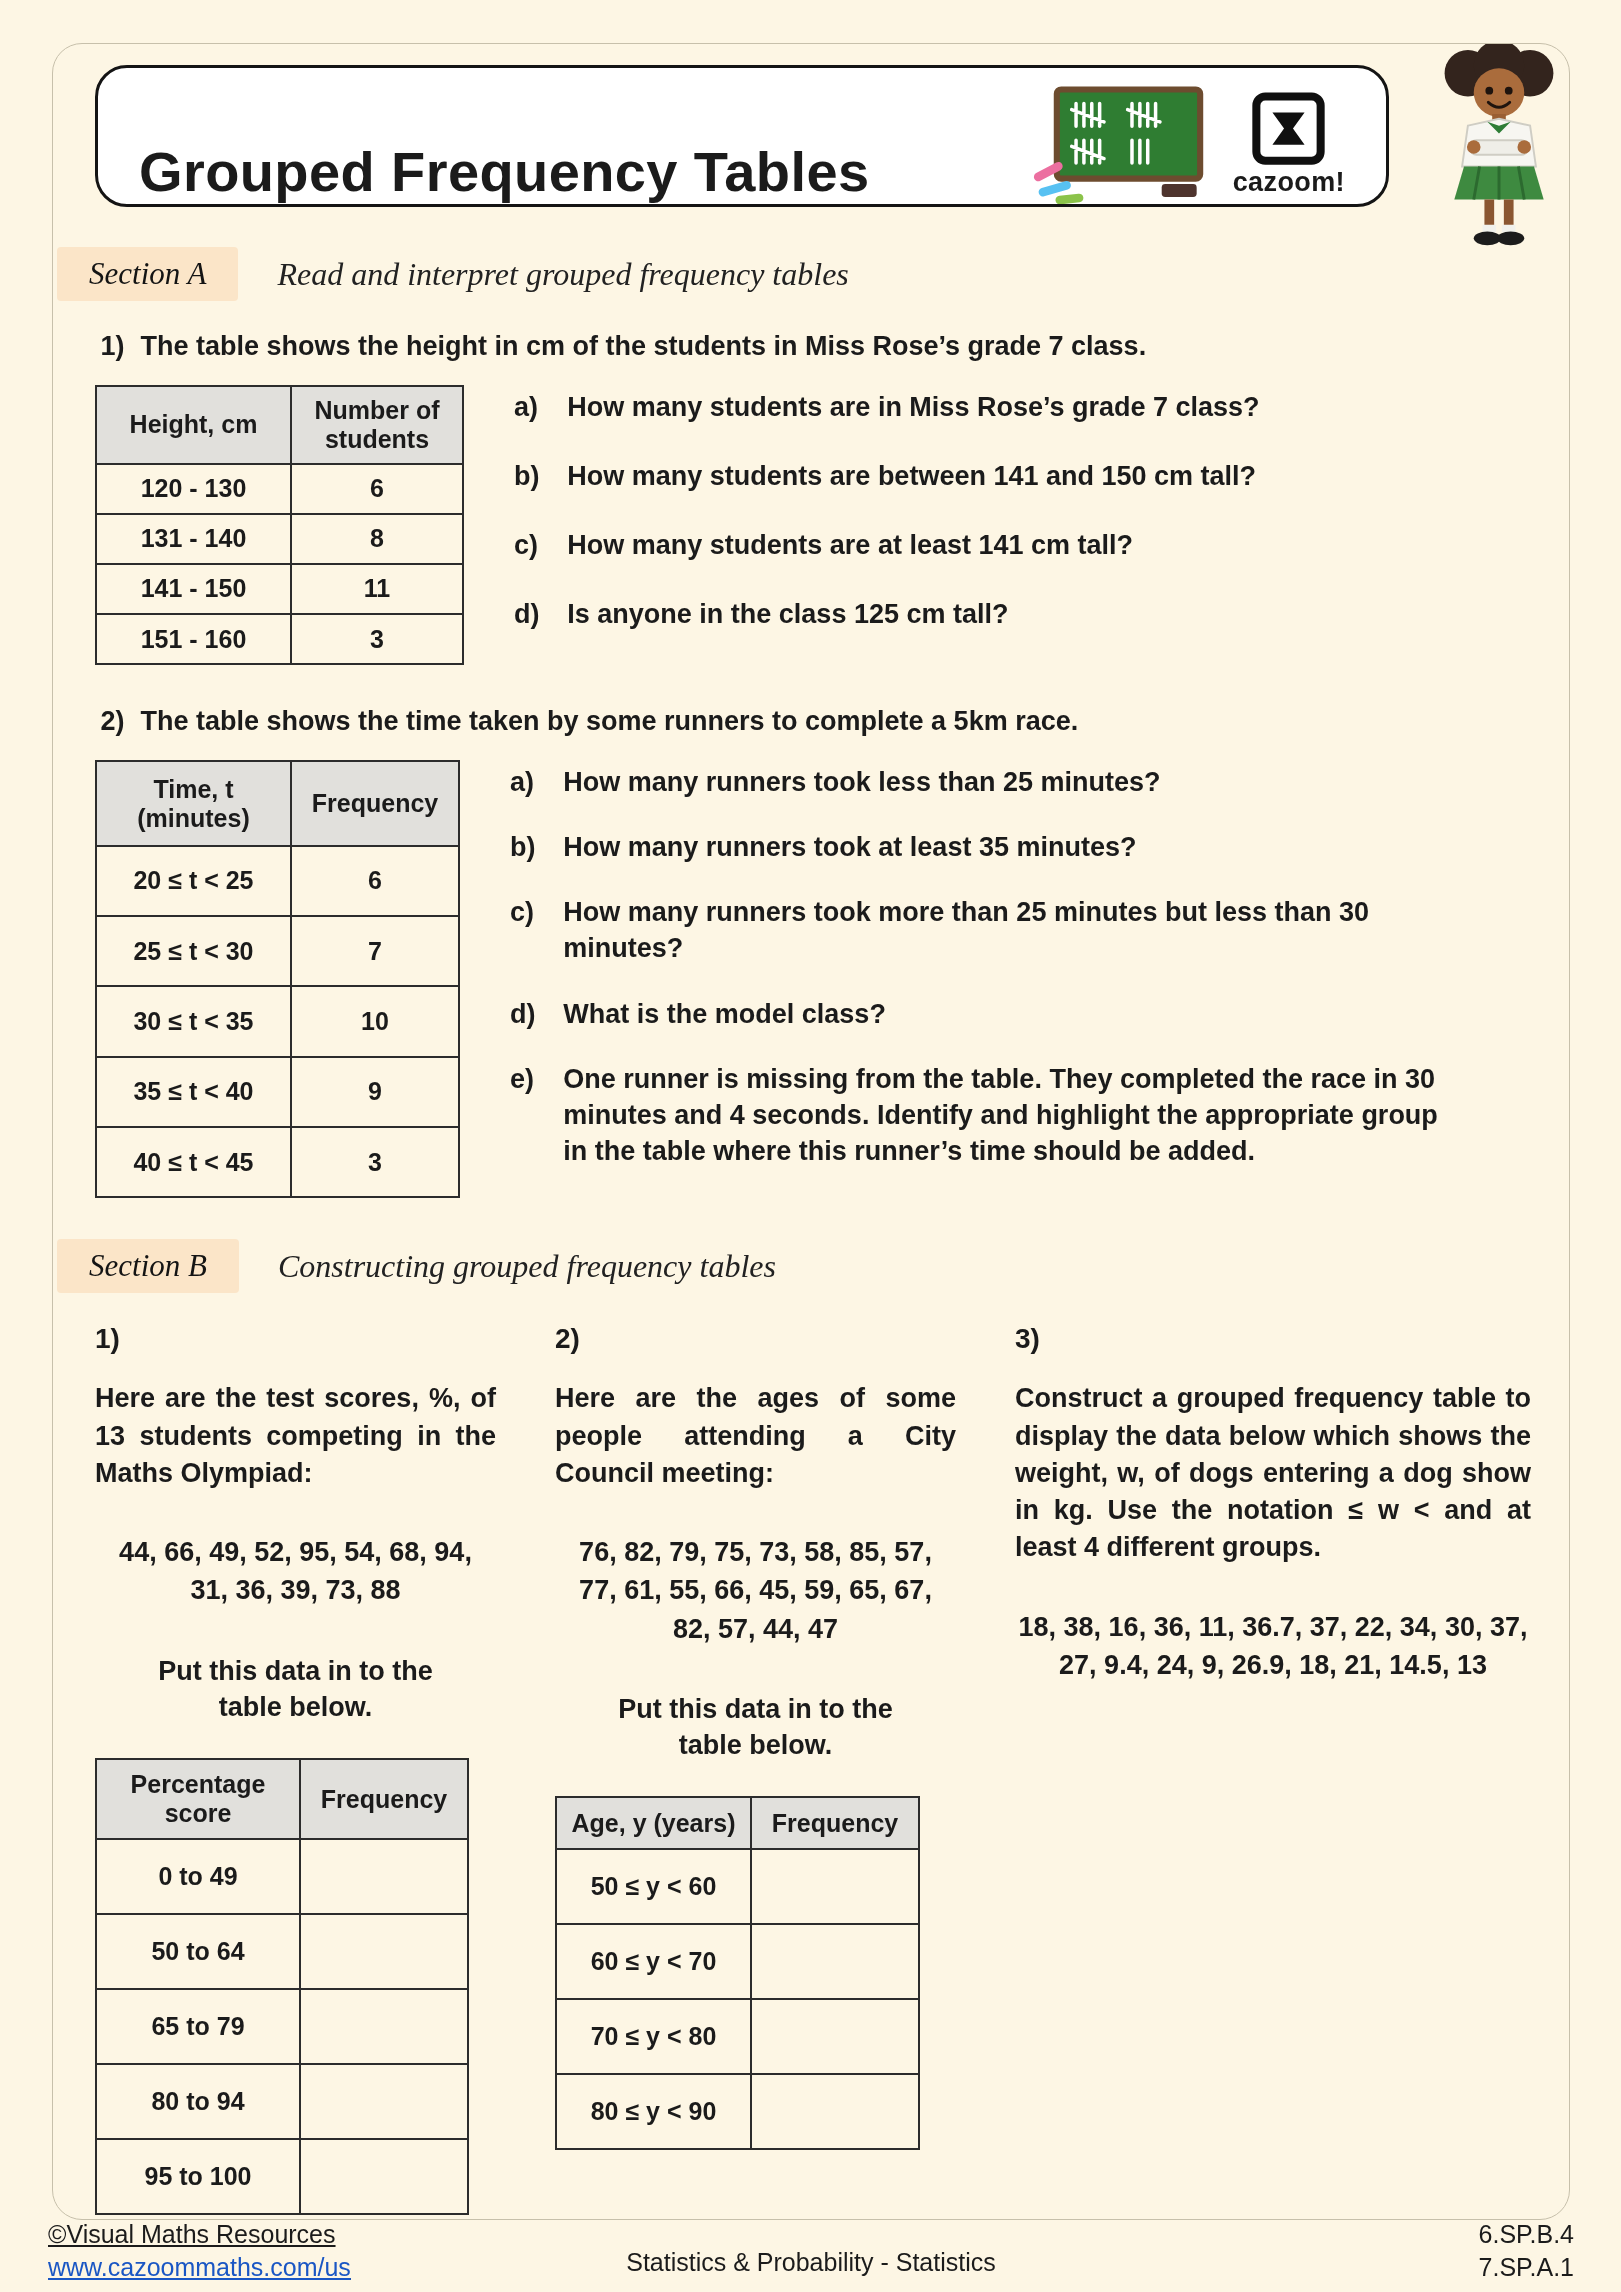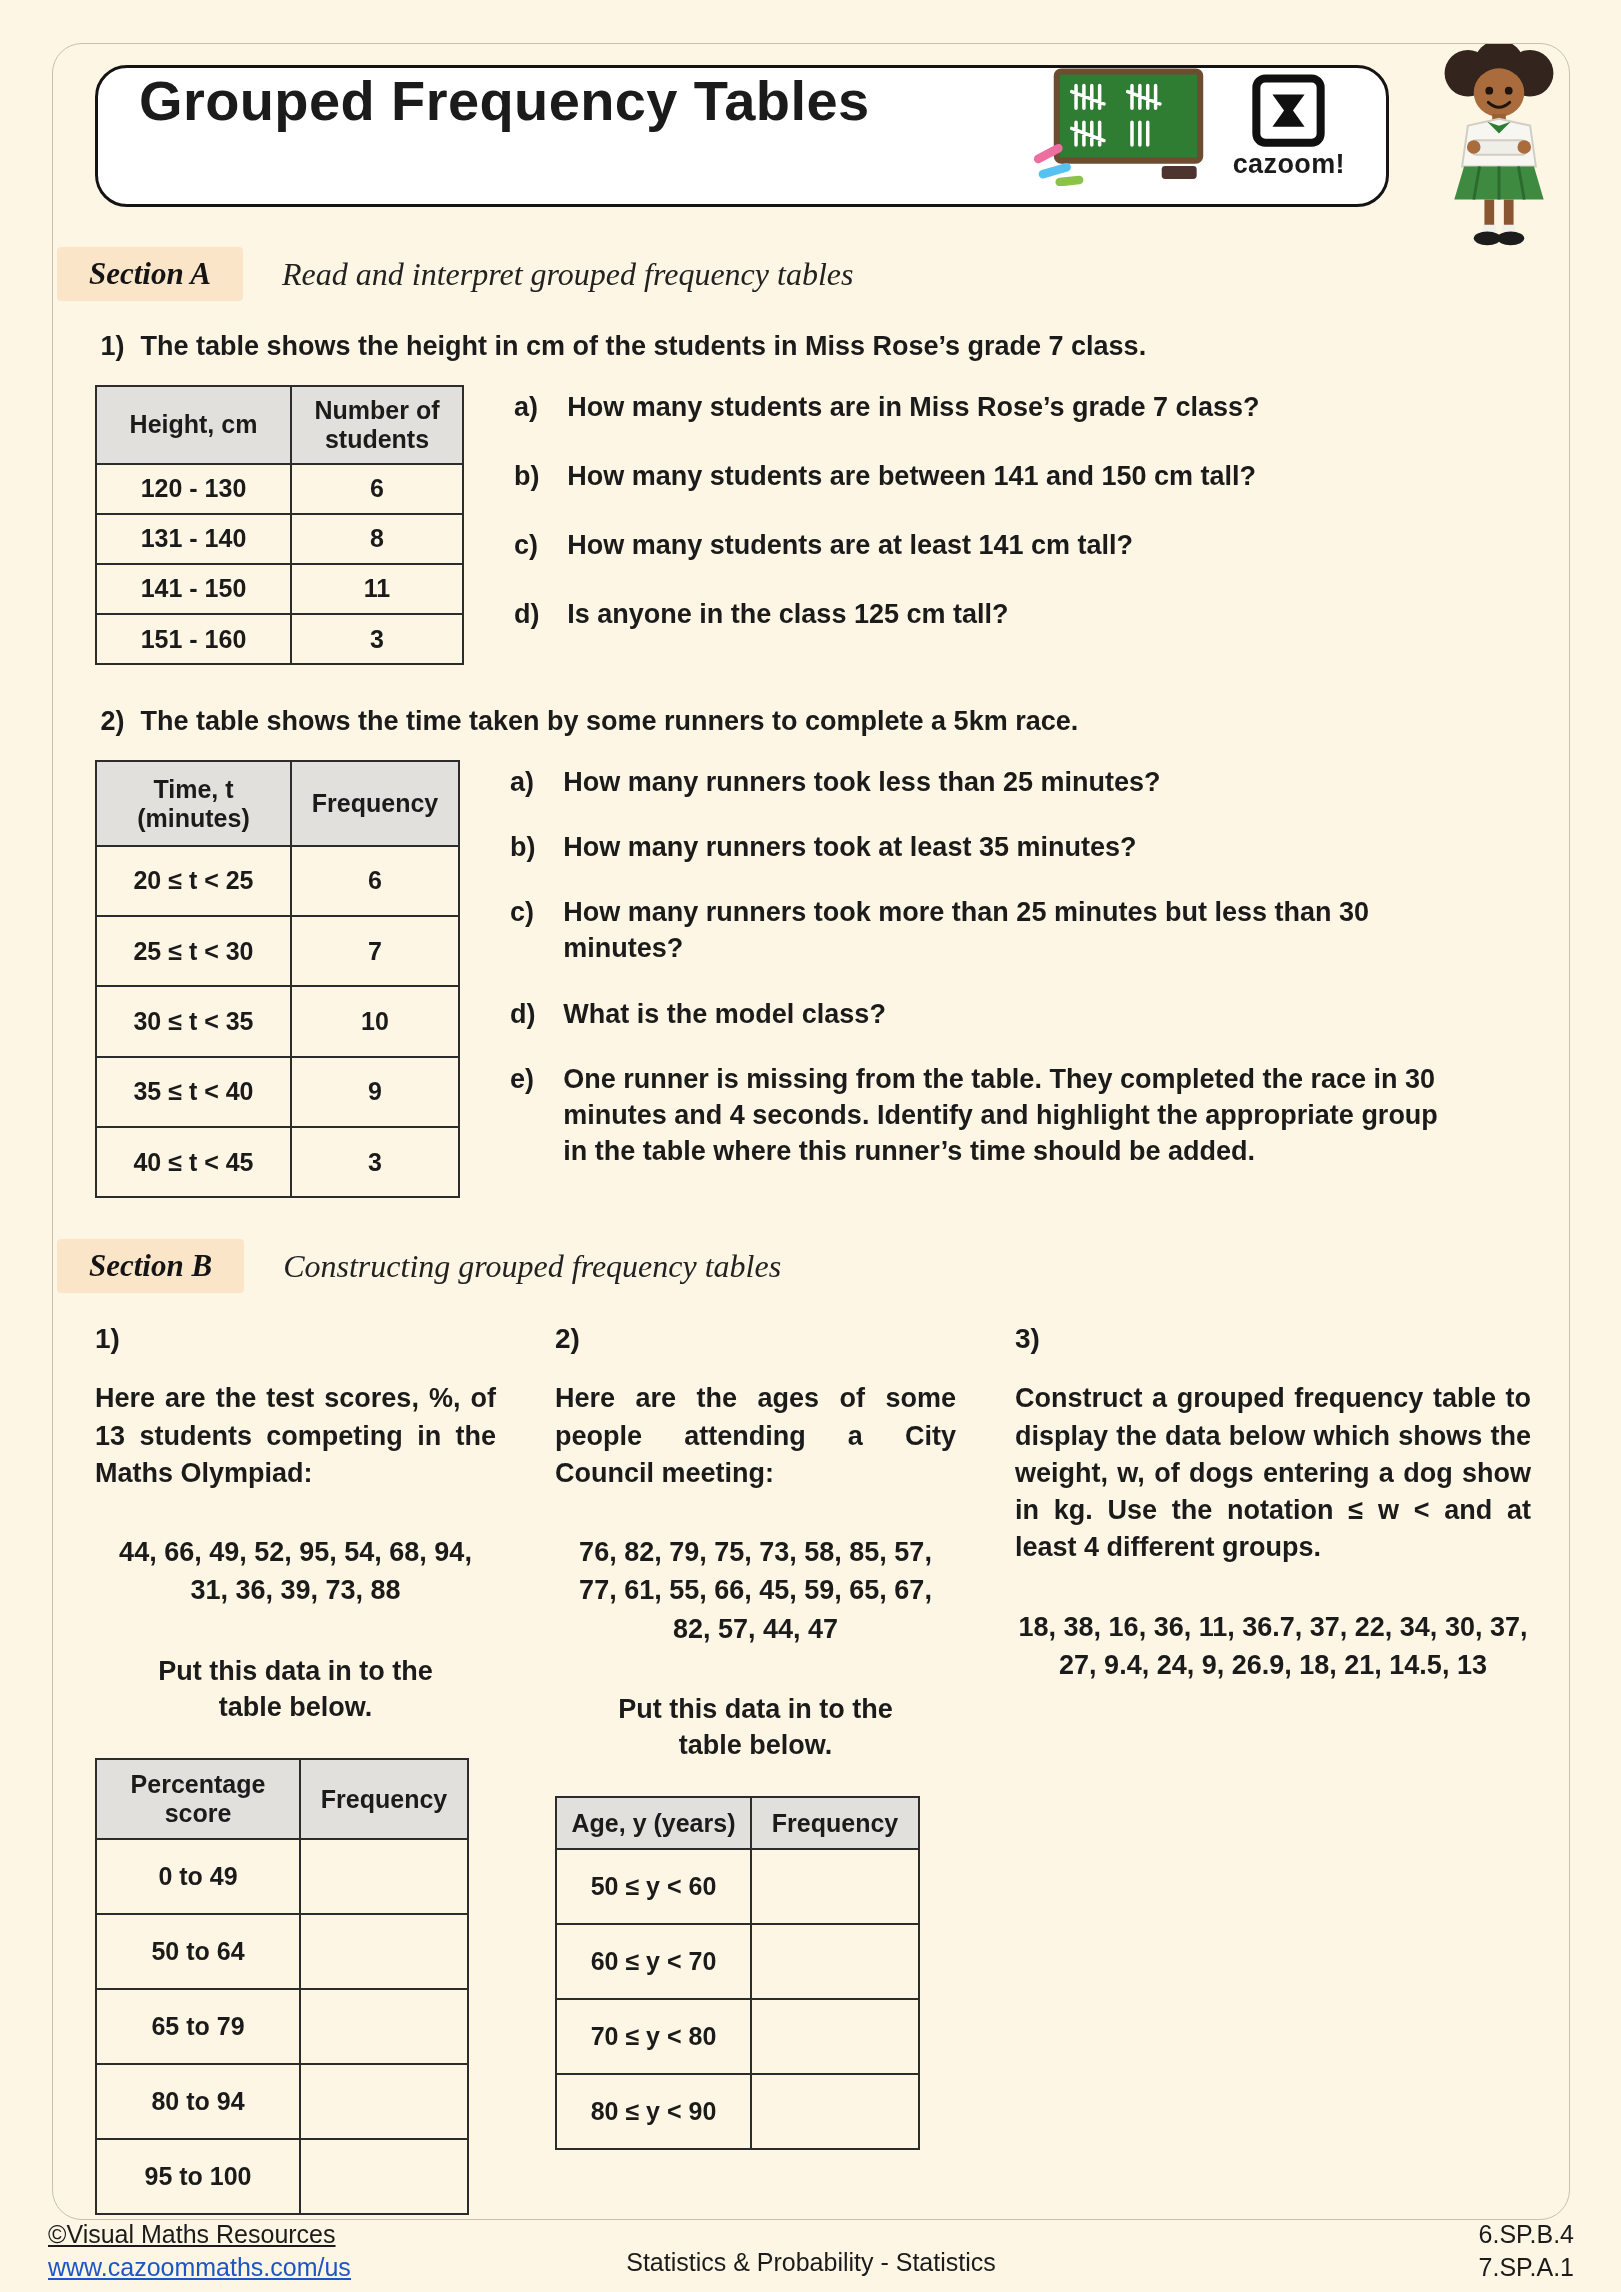--- a/index.html
+++ b/index.html
@@ -13,34 +13,34 @@
     position: absolute; left: 52px; right: 52px; top: 43px; bottom: 73px;
     border: 1.8px solid #c7c0ab; border-radius: 30px; pointer-events: none;
   }
   .content { position: relative; padding: 56px 91px 0 95px; }
 
   
   .header-row { position: relative; height: 159px; margin-bottom: 32px; }
   .title-box {
     position: absolute; left: 0; top: 9px; width: 1294px; height: 142px;
     background: #ffffff; border: 3.6px solid #141414; border-radius: 32px;
-    display: flex; align-items: flex-start; padding: 0 41px;
+    display: flex; align-items: flex-end; padding: 0 41px;
   }
   .page-title { font-size: 56px; font-weight: bold; margin: 0; flex: 1; letter-spacing: 0.4px; }
   .header-icons { display: flex; align-items: center; gap: 27px; }
   .logo-wrap { display: flex; flex-direction: column; align-items: center; }
   .logo-text { font-weight: bold; font-size: 27px; margin-top: 0px; letter-spacing: 0.4px; }
   .mascot { position: absolute; right: -36px; top: -12.5px; }
 
   
   .section-head { display: flex; align-items: center; gap: 39px; margin: 0 0 30px -38px; }
   .section-pill {
     background: #fbe5c8; border-radius: 4px; padding: 9px 32px;
     font-family: "Liberation Serif", "DejaVu Serif", serif;
-    font-weight: bold; font-style: italic; font-size: 31px; color: #141414;
+    font-weight: normal; font-style: italic; font-size: 31px; color: #141414;
   }
   .section-sub {
     font-family: "Liberation Serif", "DejaVu Serif", serif;
     font-style: italic; font-size: 32px; color: #222;
   }
 
   
   .q-lead { font-size: 27px; font-weight: bold; display: flex; gap: 16px; margin: 0 0 23px 5.4px; }
   .q-block { display: flex; margin-bottom: 41px; }
   .q-list { margin-left: 50px; padding-top: 3.6px; flex: 1; }

